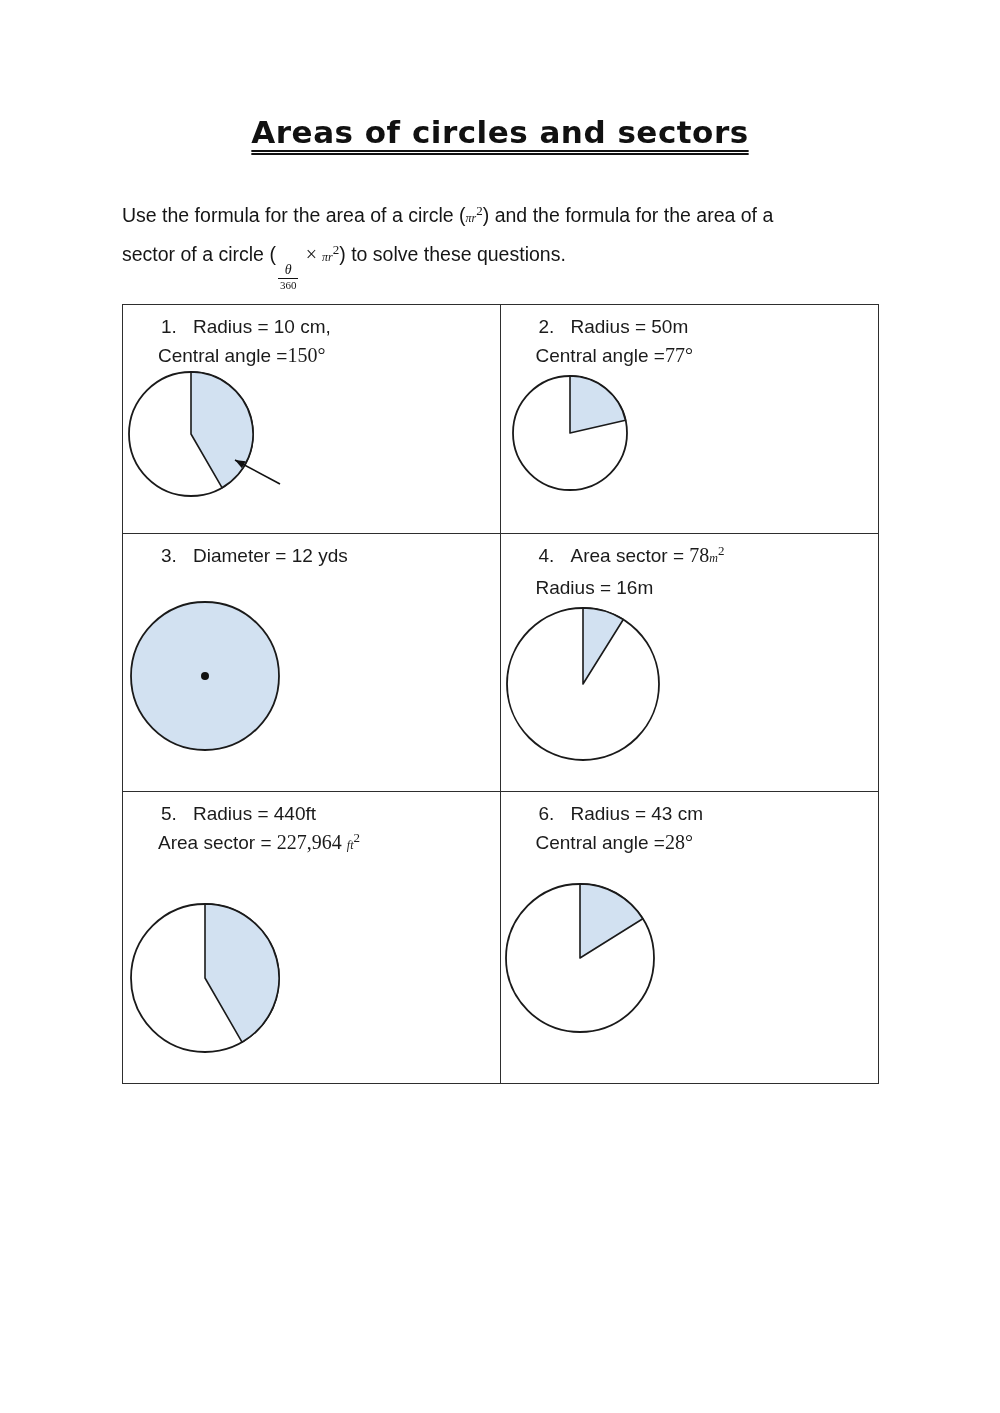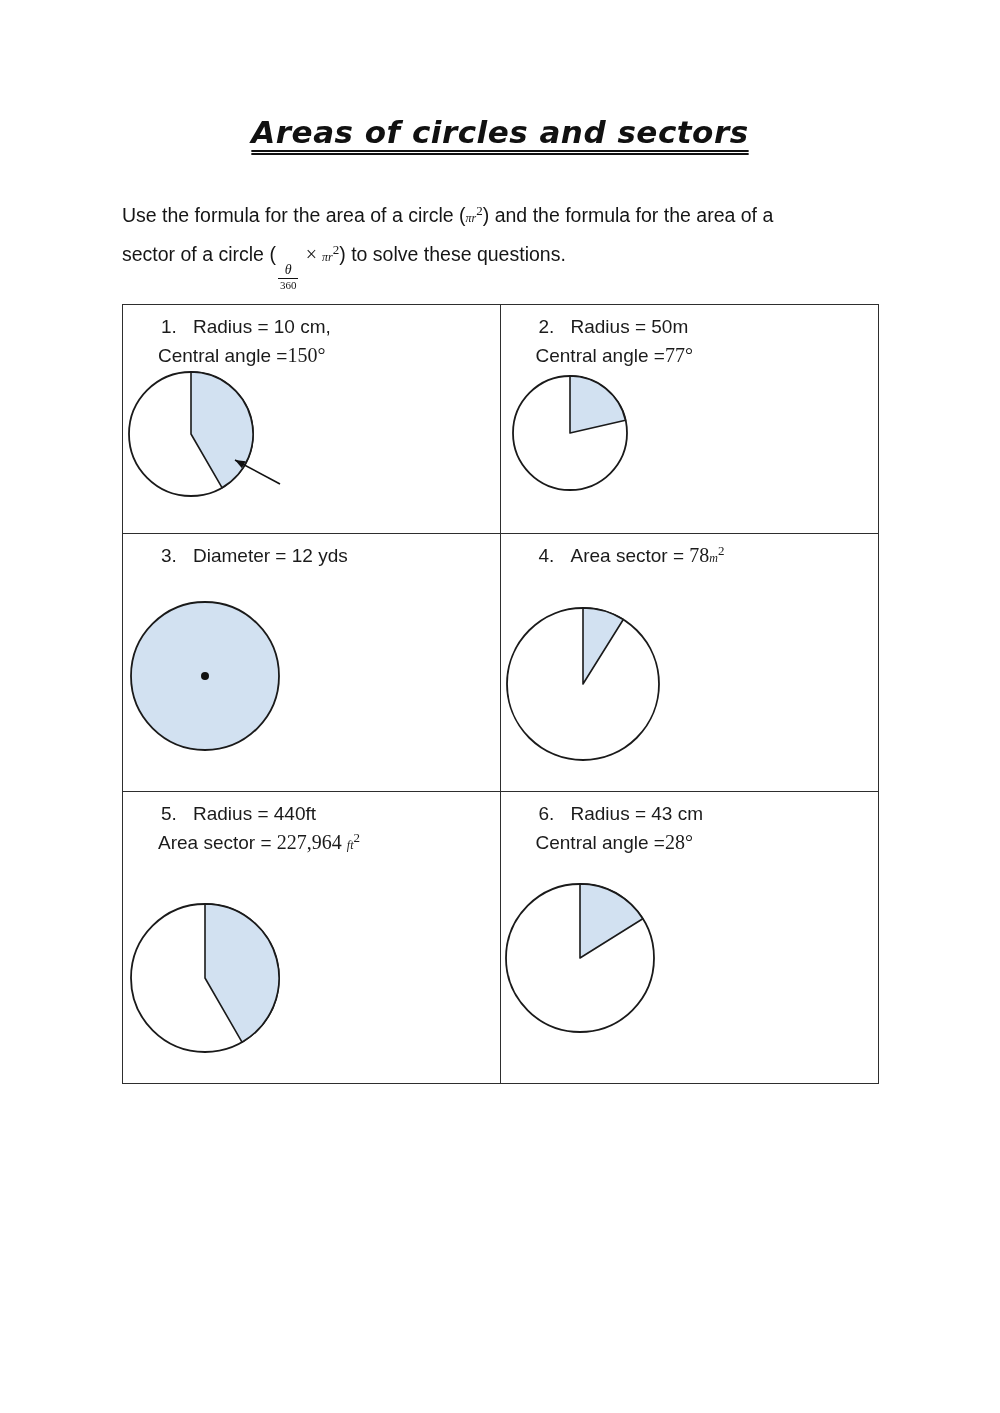--- a/index.html
+++ b/index.html
@@ -11,21 +11,20 @@
     color:#1b1b1b;
     overflow:hidden;
   }
   
   .title{
     position:absolute;top:114px;left:0;width:1000px;
     text-align:center;
     font-family:"DejaVu Sans", sans-serif;
     font-size:31px;font-weight:600;letter-spacing:.5px;
     color:#111;
-    font-style:italic;
   }
   .title .underlined{
     text-decoration:underline double;
     text-decoration-thickness:1.5px;
     text-underline-offset:7px;
   }
   
   .intro{position:absolute;left:122px;width:760px;font-size:19.5px;color:#161616;}
   .intro-line1{top:204px;}
   .intro-line2{top:243px;}
@@ -127,20 +126,23 @@
   <div class="cell bB">
     <svg class="diagram" width="378" height="257" viewBox="0 0 378 257">
         <circle cx="82" cy="150" r="76" fill="#ffffff" stroke="#1a1a1a" stroke-width="1.8"></circle>
         <path d="M 82 150 L 82 74 A 76 76 0 0 1 122.3 85.5 Z" fill="#d2e1f1" stroke="#1a1a1a" stroke-width="1.6" stroke-linejoin="round"></path>
       </svg>
     <div class="ptext">
       <div class="pline">
         <span class="pnum">4.</span>
         <span><span>Area sector = </span><span class="mnum">78</span><span class="mvar">m</span><sup class="msup">2</sup></span>
       </div>
+      <div class="pline cont">
+        <span>Radius = 16m</span>
+      </div>
     </div>
   </div>
 
   <div class="cell bR">
     <svg class="diagram" width="377" height="291" viewBox="0 0 377 291">
         <circle cx="82" cy="186" r="74" fill="#ffffff" stroke="#1a1a1a" stroke-width="1.8"></circle>
         <path d="M 82 186 L 82 112 A 74 74 0 0 1 119.0 250.1 Z" fill="#d2e1f1" stroke="#1a1a1a" stroke-width="1.6" stroke-linejoin="round"></path>
       </svg>
     <div class="ptext">
       <div class="pline">

